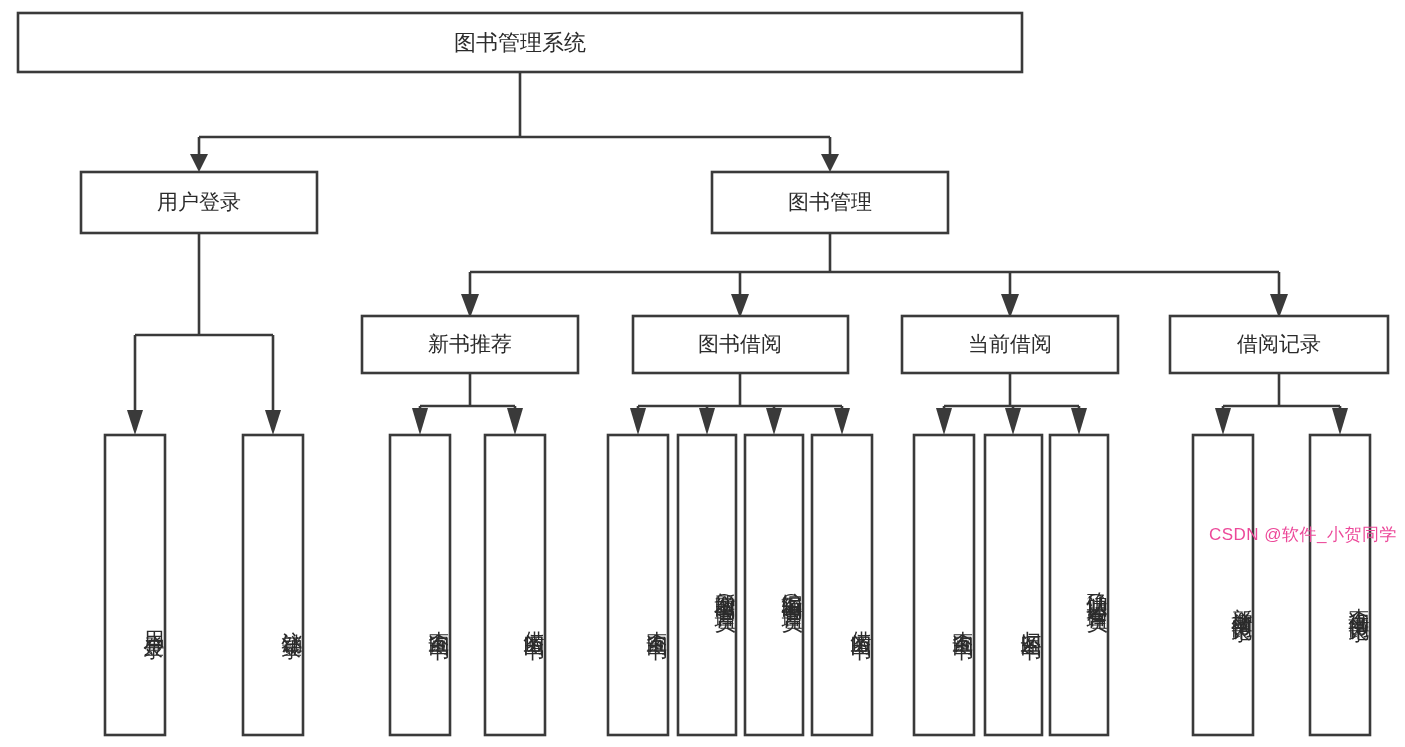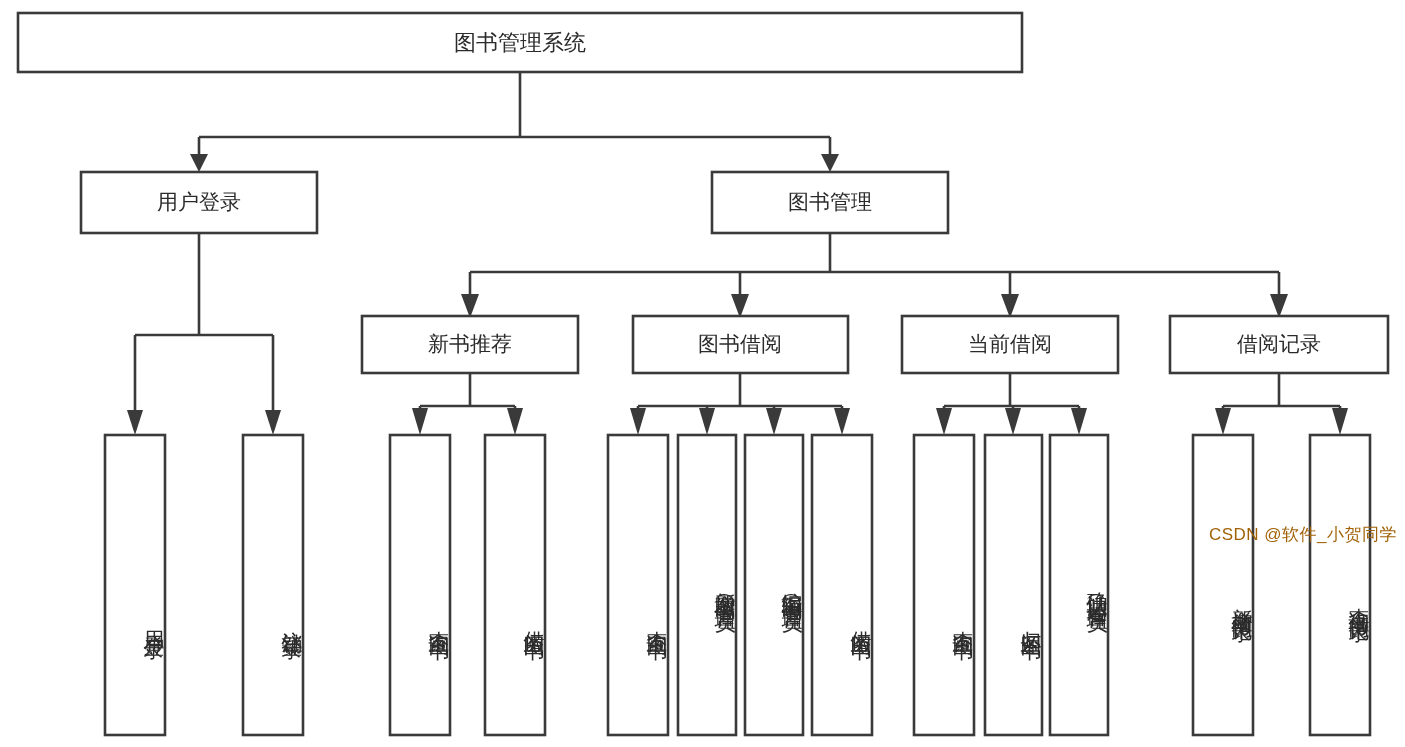--- a/index.html
+++ b/index.html
@@ -71,21 +71,21 @@
     align-items: flex-start;
     justify-content: center;
     pointer-events: none;
   }
   .watermark {
     position: absolute;
     right: 8px;
     bottom: 8px;
     font-family: "Liberation Sans", sans-serif;
     font-size: 17px;
-    color: #a16207;
+    color: #ec4899;
     letter-spacing: 0.5px;
     white-space: nowrap;
   }
 </style>
 </head>
 <body>
 
 <div id="diagram-root">
 
   <svg id="diagram-svg" viewBox="0 0 1405 747">

